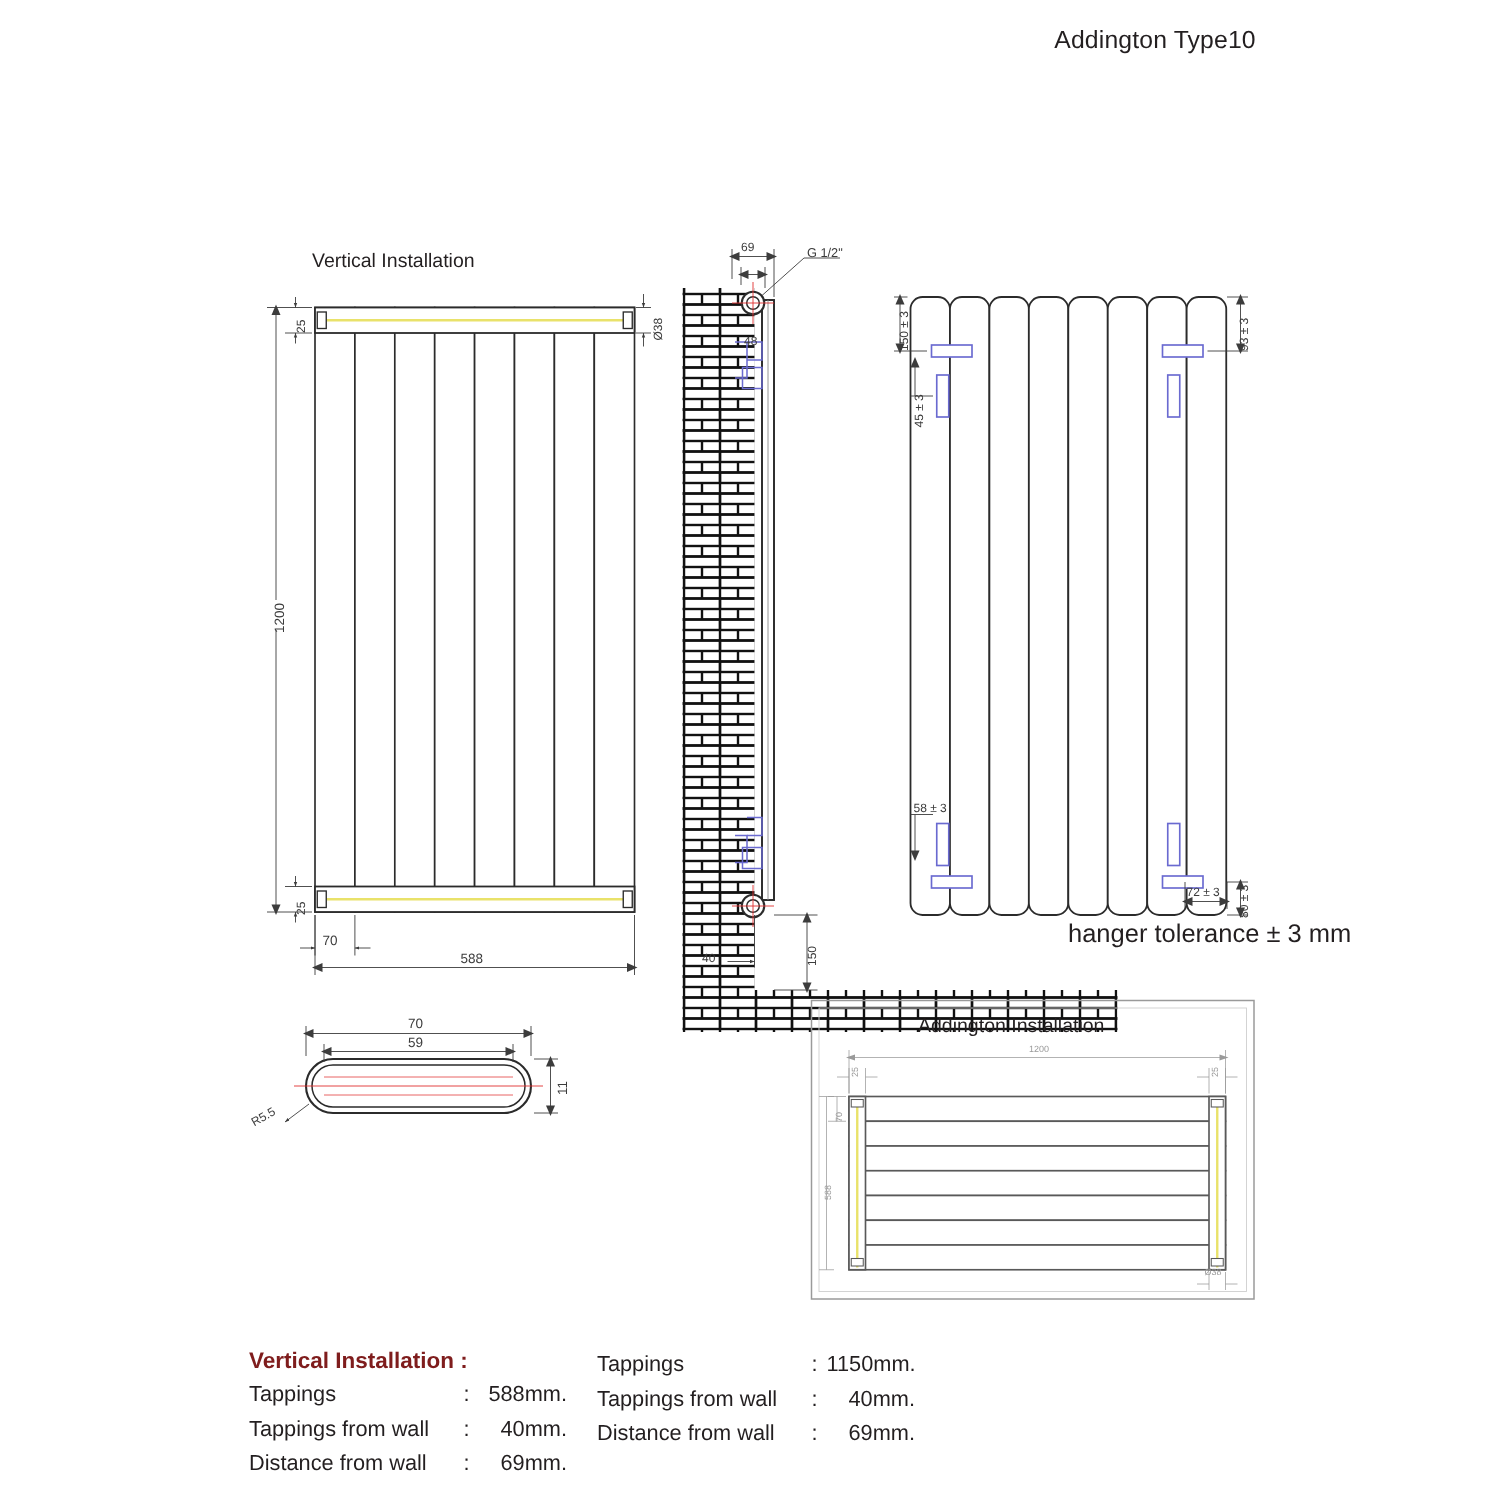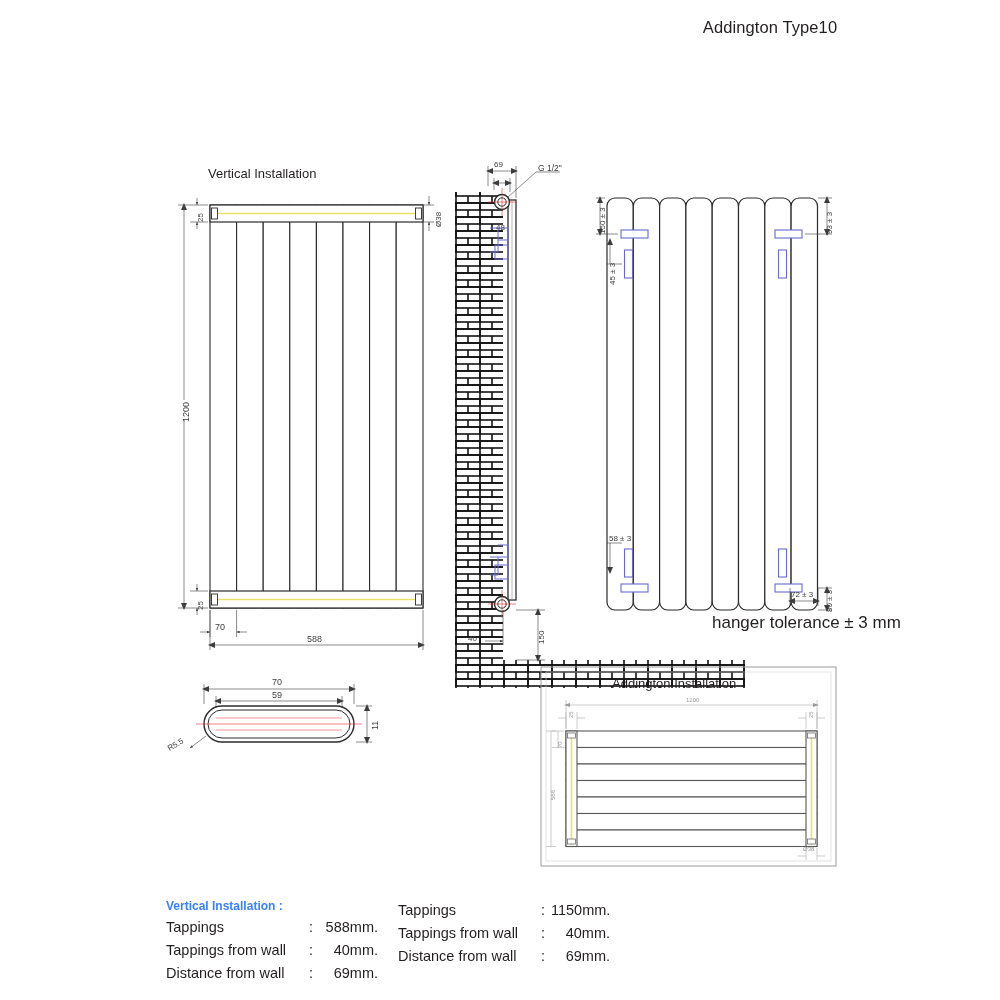--- a/index.html
+++ b/index.html
@@ -64,23 +64,23 @@
   
   .spec-wrap {
     position: absolute;
     left: 166px;
     top: 899px;
     display: flex;
     gap: 0px;
   }
   .spec-col { width: 232px; }
   .spec-title {
-    font-size: 12px;
+    font-size: 15px;
     font-weight: bold;
-    color: #3b82f6;
+    color: #7f1d1d;
     margin-bottom: 3px;
     white-space: nowrap;
   }
   .spec-row {
     display: flex;
     font-size: 14.5px;
     color: #231f20;
     line-height: 1.58;
     white-space: nowrap;
   }

